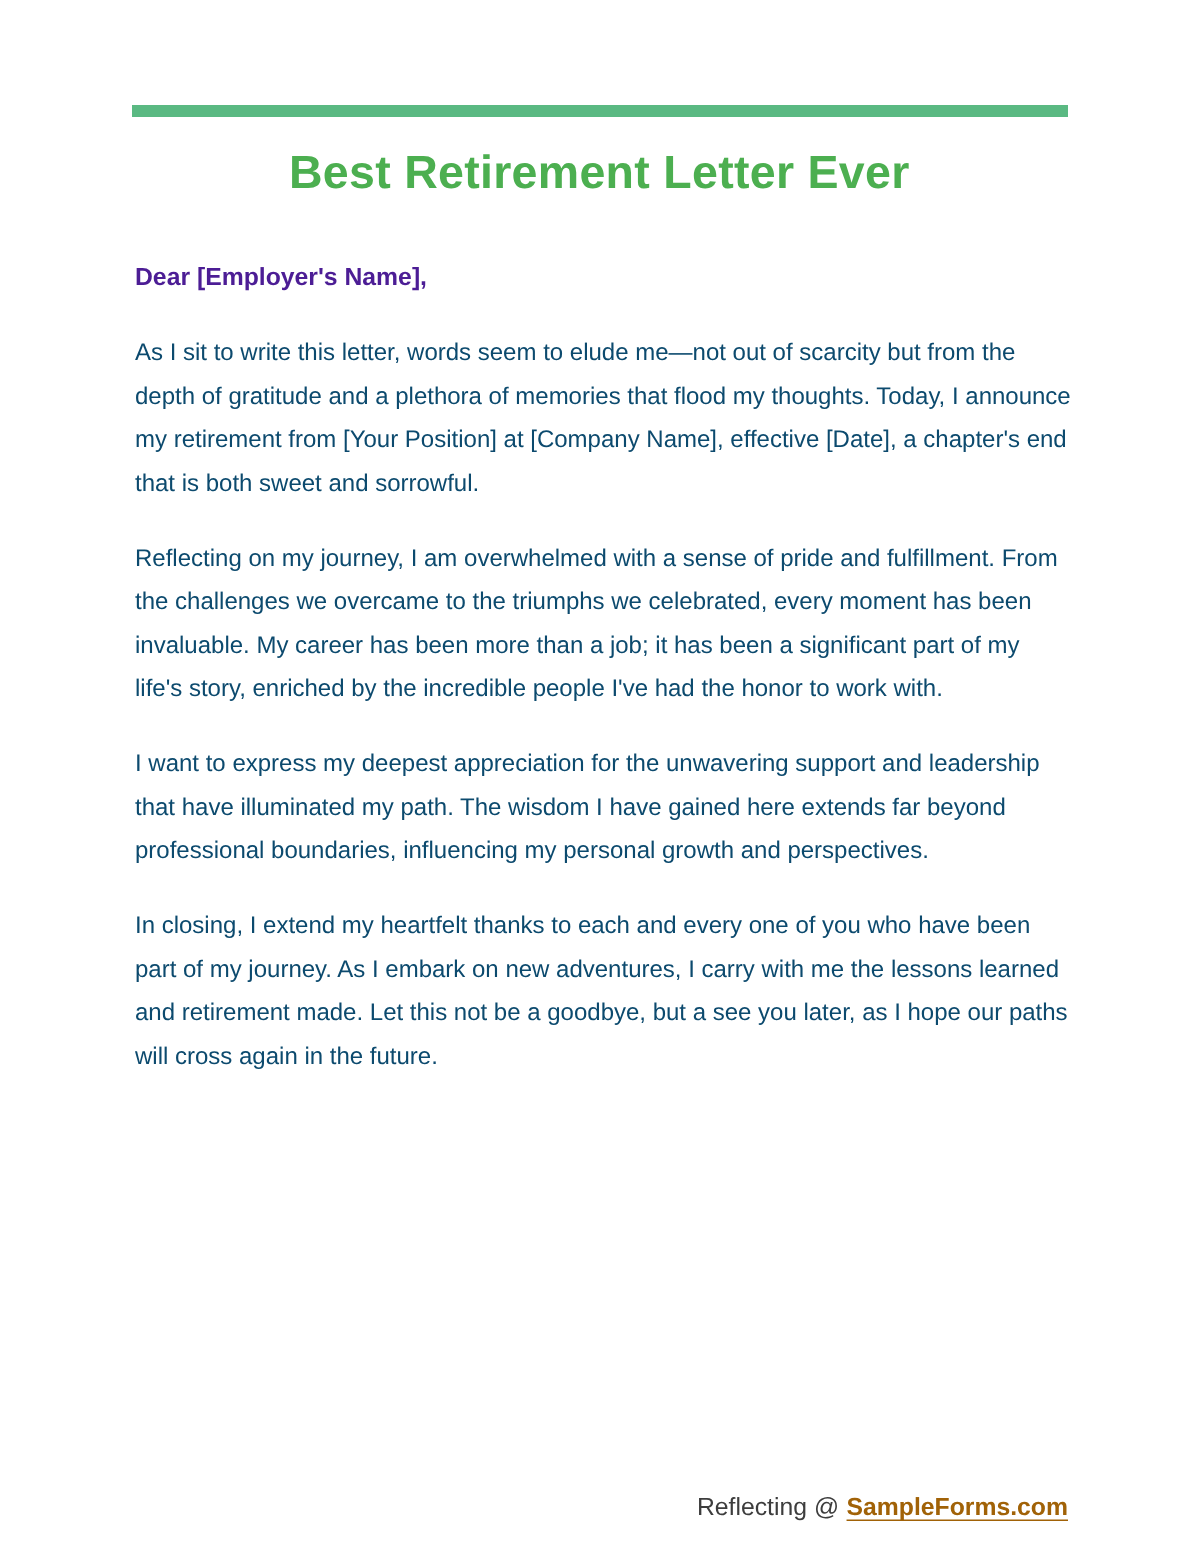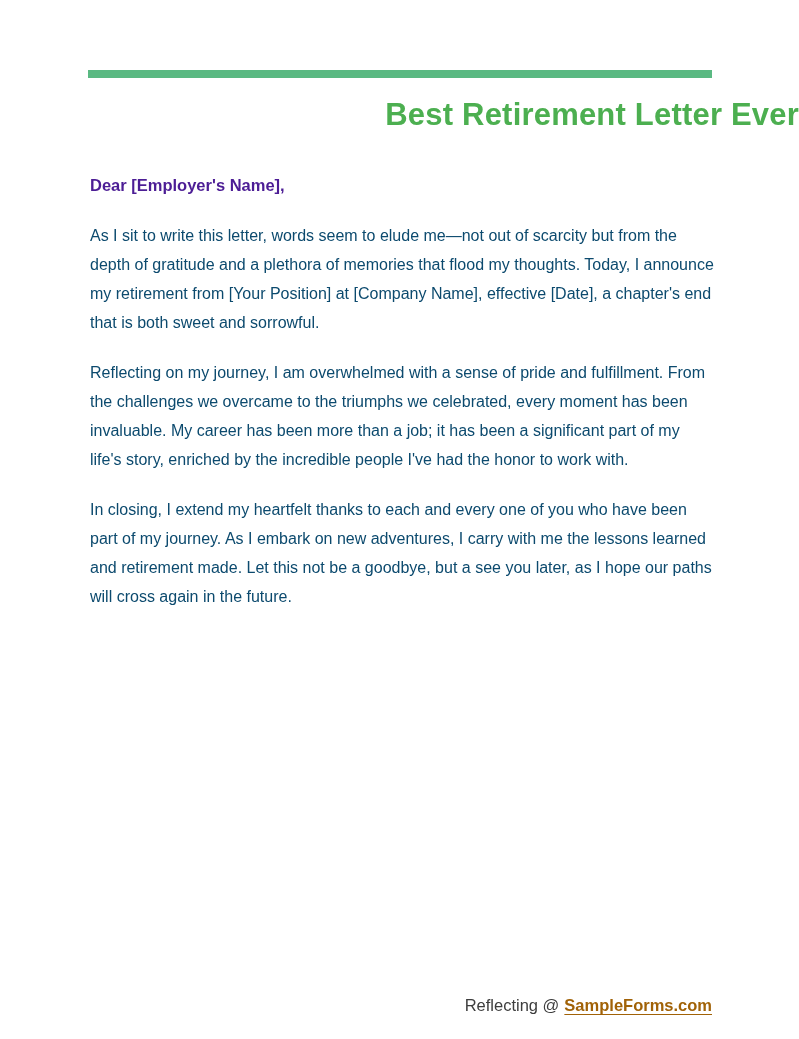--- a/index.html
+++ b/index.html
@@ -22,21 +22,21 @@
     width: 624px;
     height: 8px;
     background: #5ab982;
   }
   .title {
     position: absolute;
     left: 0;
     top: 94px;
     width: 100%;
     margin: 0;
-    text-align: right;
+    text-align: center;
     font-size: 31px;
     line-height: 42px;
     font-weight: bold;
     color: #4caf50;
     letter-spacing: 0.2px;
   }
   .letter-body {
     position: absolute;
     left: 90px;
     top: 171px;
@@ -89,20 +89,21 @@
   <h1 class="title">Best Retirement Letter Ever</h1>
 
   <div class="letter-body">
 
     <p class="salutation">Dear [Employer's Name],</p>
 
     <p class="para">As I sit to write this letter, words seem to elude me—not out of scarcity but from the depth of gratitude and a plethora of memories that flood my thoughts. Today, I announce my retirement from [Your Position] at [Company Name], effective [Date], a chapter's end that is both sweet and sorrowful.</p>
 
     <p class="para">Reflecting on my journey, I am overwhelmed with a sense of pride and fulfillment. From the challenges we overcame to the triumphs we celebrated, every moment has been invaluable. My career has been more than a job; it has been a significant part of my life's story, enriched by the incredible people I've had the honor to work with.</p>
 
+    <p class="para">I want to express my deepest appreciation for the unwavering support and leadership that have illuminated my path. The wisdom I have gained here extends far beyond professional boundaries, influencing my personal growth and perspectives.</p>
 
 
 
     <p class="para">In closing, I extend my heartfelt thanks to each and every one of you who have been part of my journey. As I embark on new adventures, I carry with me the lessons learned and retirement made. Let this not be a goodbye, but a see you later, as I hope our paths will cross again in the future.</p>
 
   </div>
 
   <div class="footer">
     <span>Reflecting @</span><a class="footer-link">SampleForms.com</a>
   </div>

